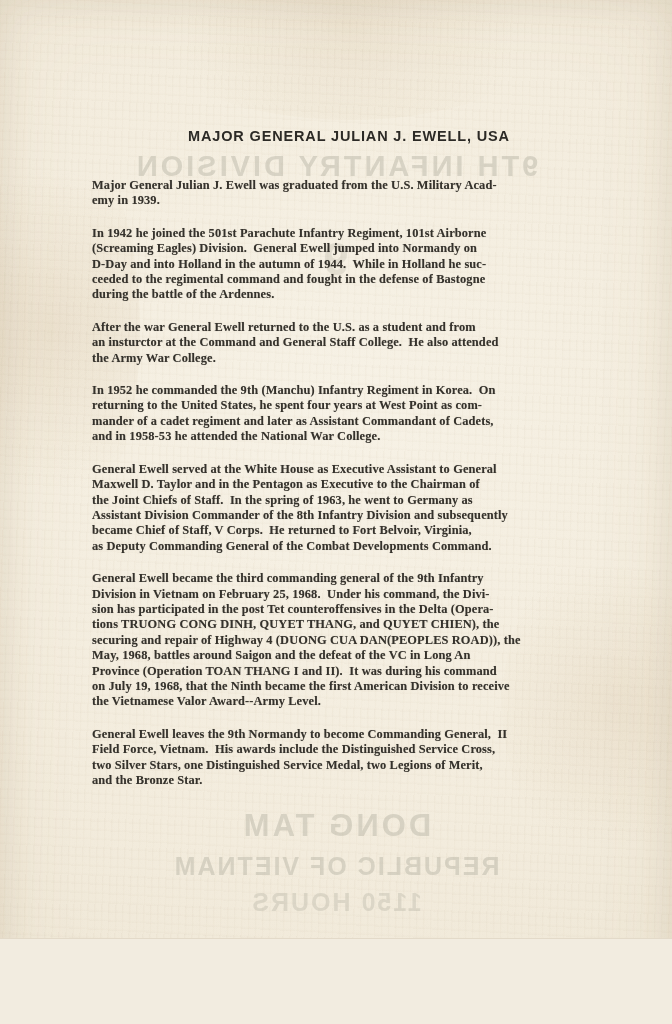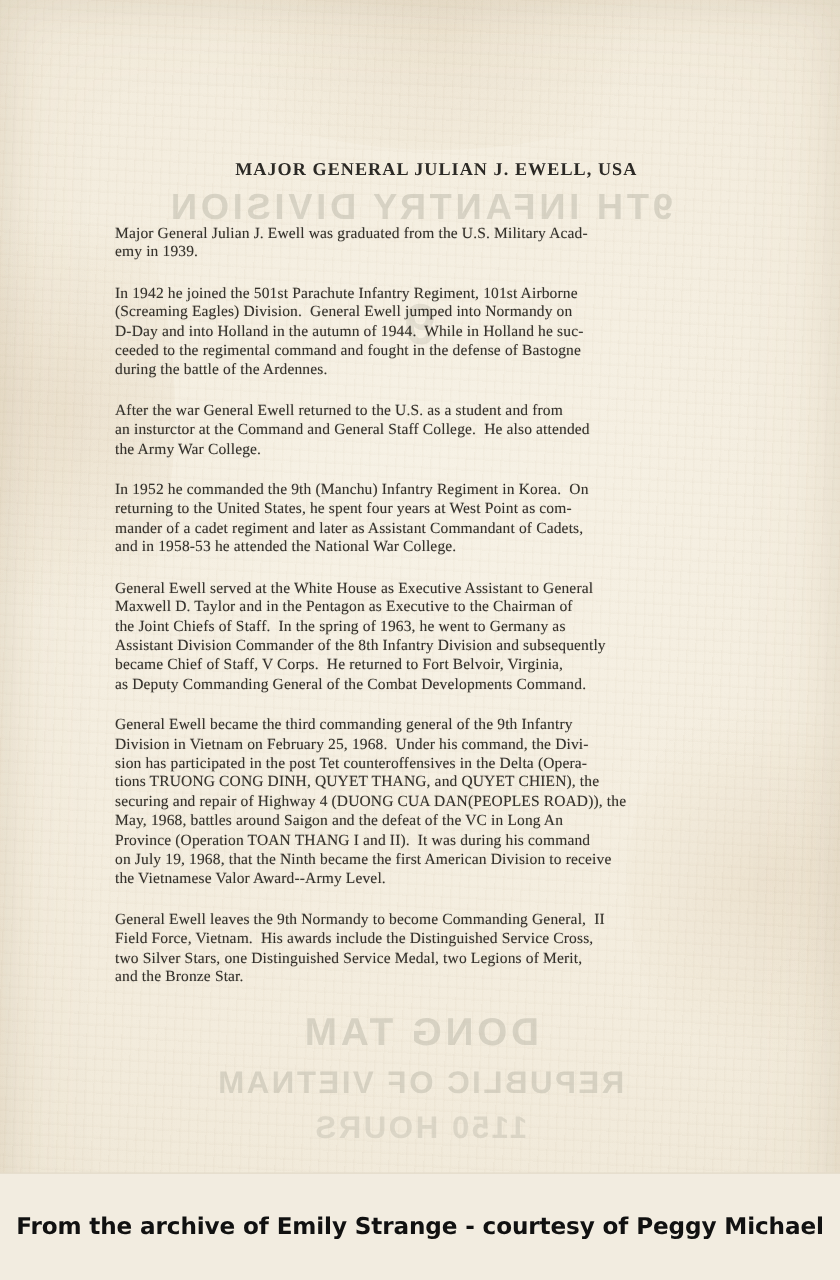--- a/index.html
+++ b/index.html
@@ -92,29 +92,29 @@
   }
 
   .doc-title {
     text-align: center;
     font-size: 14.5px;
     font-weight: bold;
     letter-spacing: 0.85px;
     color: #2c2a26;
     margin: 0 0 34px 0;
     padding-left: 14px;
-    font-family: Liberation Serif, serif;
+    font-family: Liberation Sans, sans-serif;
   }
 
   .para {
     margin: 0 0 17px 0;
     font-size: 12.4px;
     line-height: 15.4px;
     color: #35322c;
-    font-weight: normal;
+    font-weight: bold;
     letter-spacing: 0.12px;
     text-align: left;
     white-space: pre-wrap;
     font-family: "Liberation Serif", "DejaVu Serif", serif;
     text-shadow: 0 0 0.7px rgba(53,50,44,0.35);
   }
 
   
   .caption-band {
     position: absolute;
@@ -197,16 +197,15 @@
 Field Force, Vietnam.  His awards include the Distinguished Service Cross,
 two Silver Stars, one Distinguished Service Medal, two Legions of Merit,
 and the Bronze Star.</p>
   </div>
 
   <div class="paper-grain"></div>
   <div class="paper-edge"></div>
 
   <div class="caption-band">
     <div class="caption-rule"></div>
-    <span class="caption-text">From the archive of Emily Strange - courtesy of Peggy Michael</span>
   </div>
 
 </div>
 
 </body></html>

